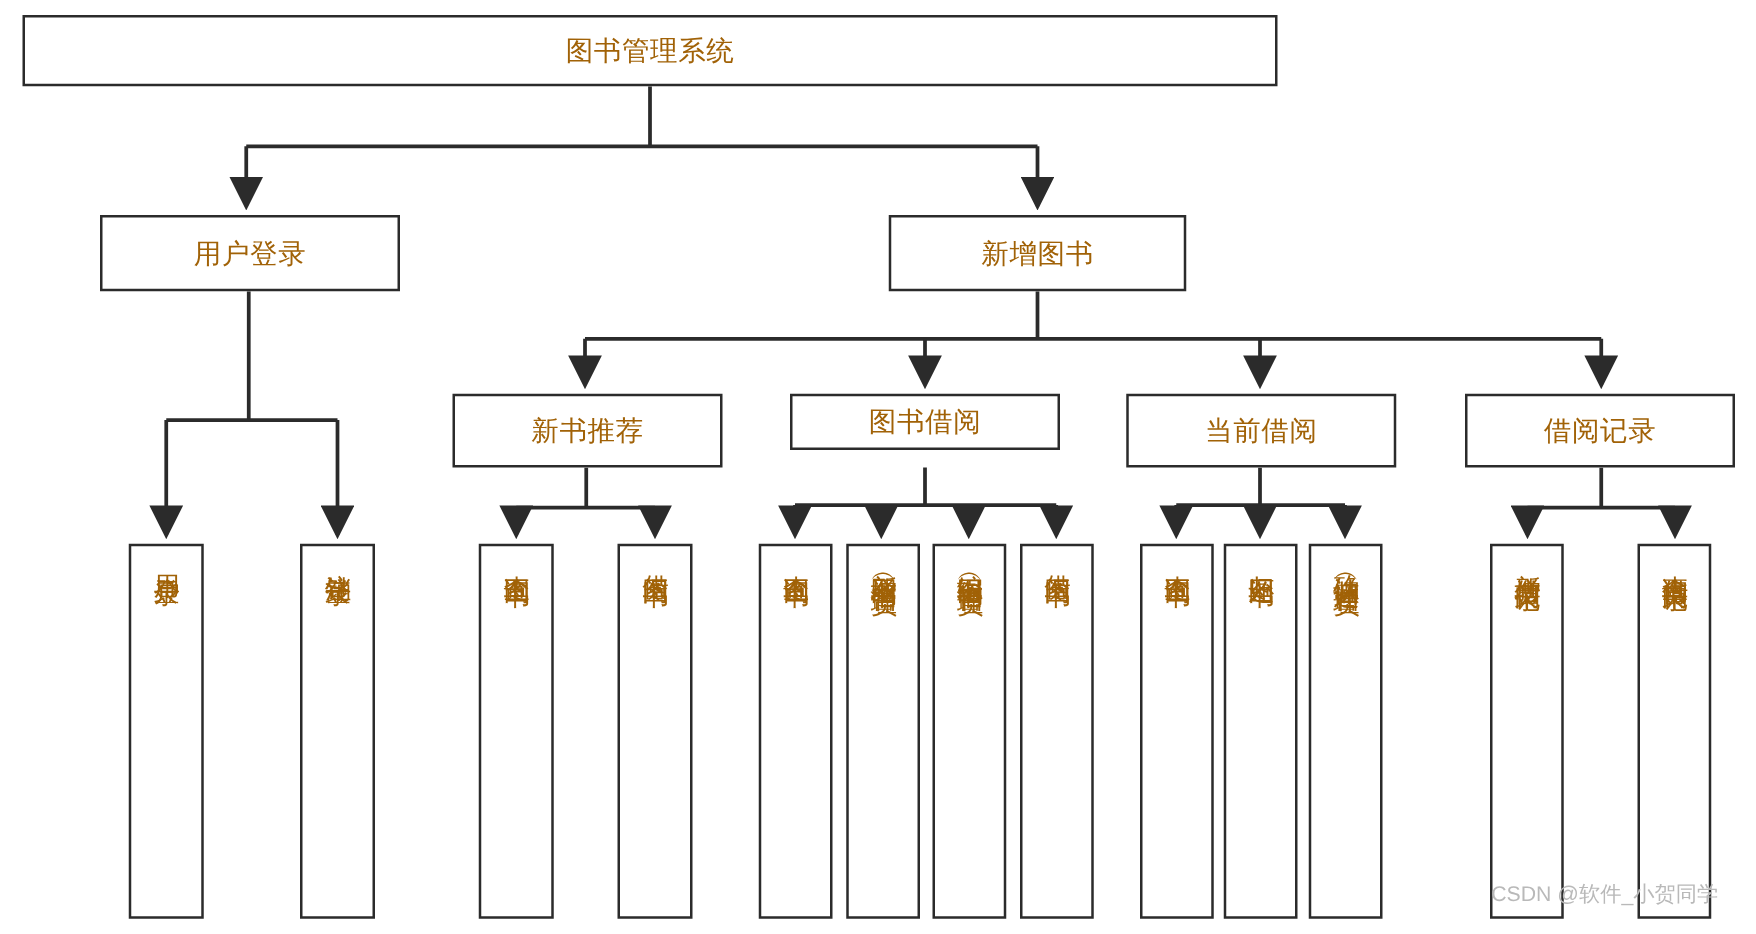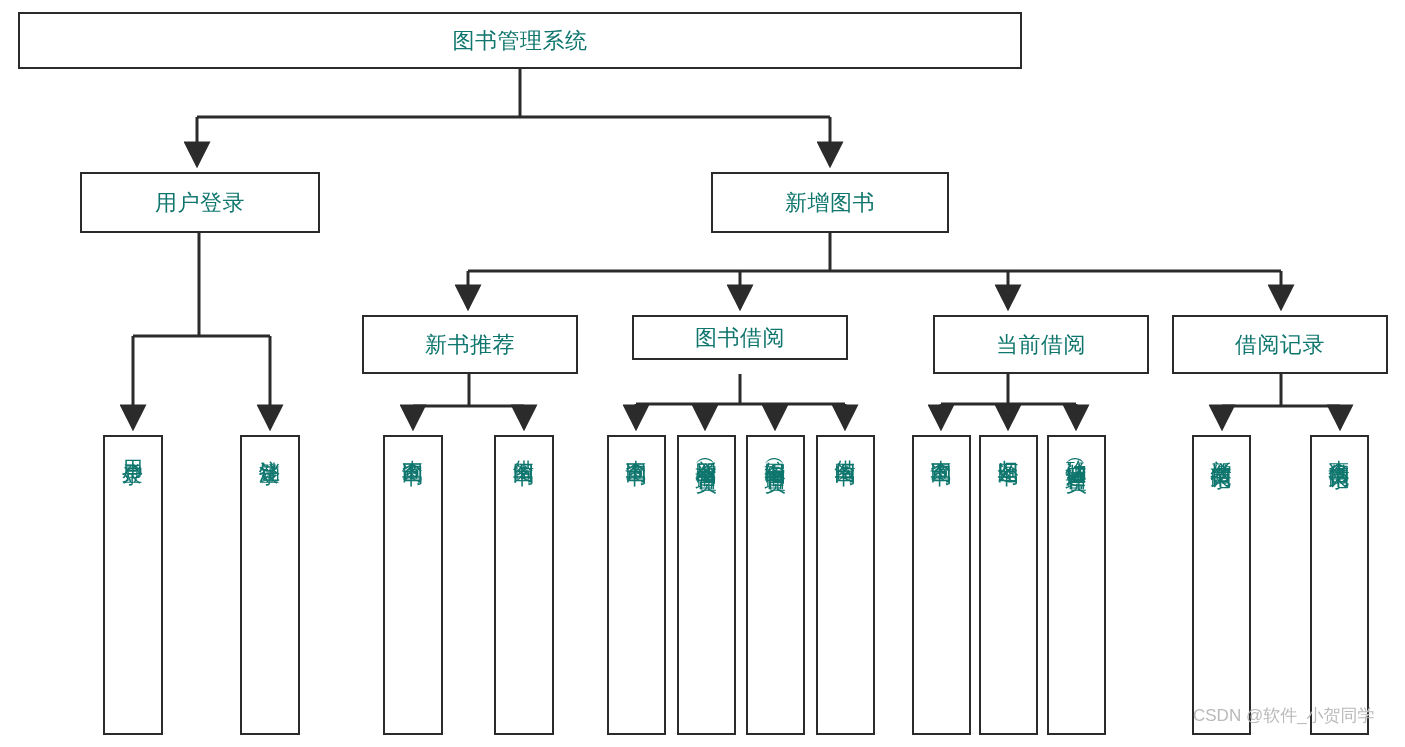--- a/index.html
+++ b/index.html
@@ -30,21 +30,21 @@
     box-sizing: border-box;
     background: #ffffff;
     border: 2px solid #2b2b2b;
     display: flex;
     align-items: center;
     justify-content: center;
     z-index: 3;
   }
   .node-label {
     font-size: 22px;
-    color: #0f766e;
+    color: #a16207;
     line-height: 1.18;
     letter-spacing: 0.5px;
     text-align: center;
     white-space: nowrap;
   }
   .node.vertical {
     align-items: flex-start;
     padding-top: 6px;
   }
   .node.vertical .node-label {
@@ -138,21 +138,21 @@
   </div>
 
   <div class="node" style="left:362px; top:315px; width:216px; height:59px;">
     <span class="node-label">新书推荐</span>
   </div>
 
   <div class="node" style="left:632px; top:315px; width:216px; height:45px;">
     <span class="node-label">图书借阅</span>
   </div>
 
-  <div class="node" style="left:901px; top:315px; width:216px; height:59px;margin-left:32px;">
+  <div class="node" style="left:901px; top:315px; width:216px; height:59px;">
     <span class="node-label">当前借阅</span>
   </div>
 
   <div class="node" style="left:1172px; top:315px; width:216px; height:59px;">
     <span class="node-label">借阅记录</span>
   </div>
 
   <div class="node vertical" style="left:103px; top:435px; width:60px; height:300px;">
     <span class="node-label">用户登录</span>
   </div>

